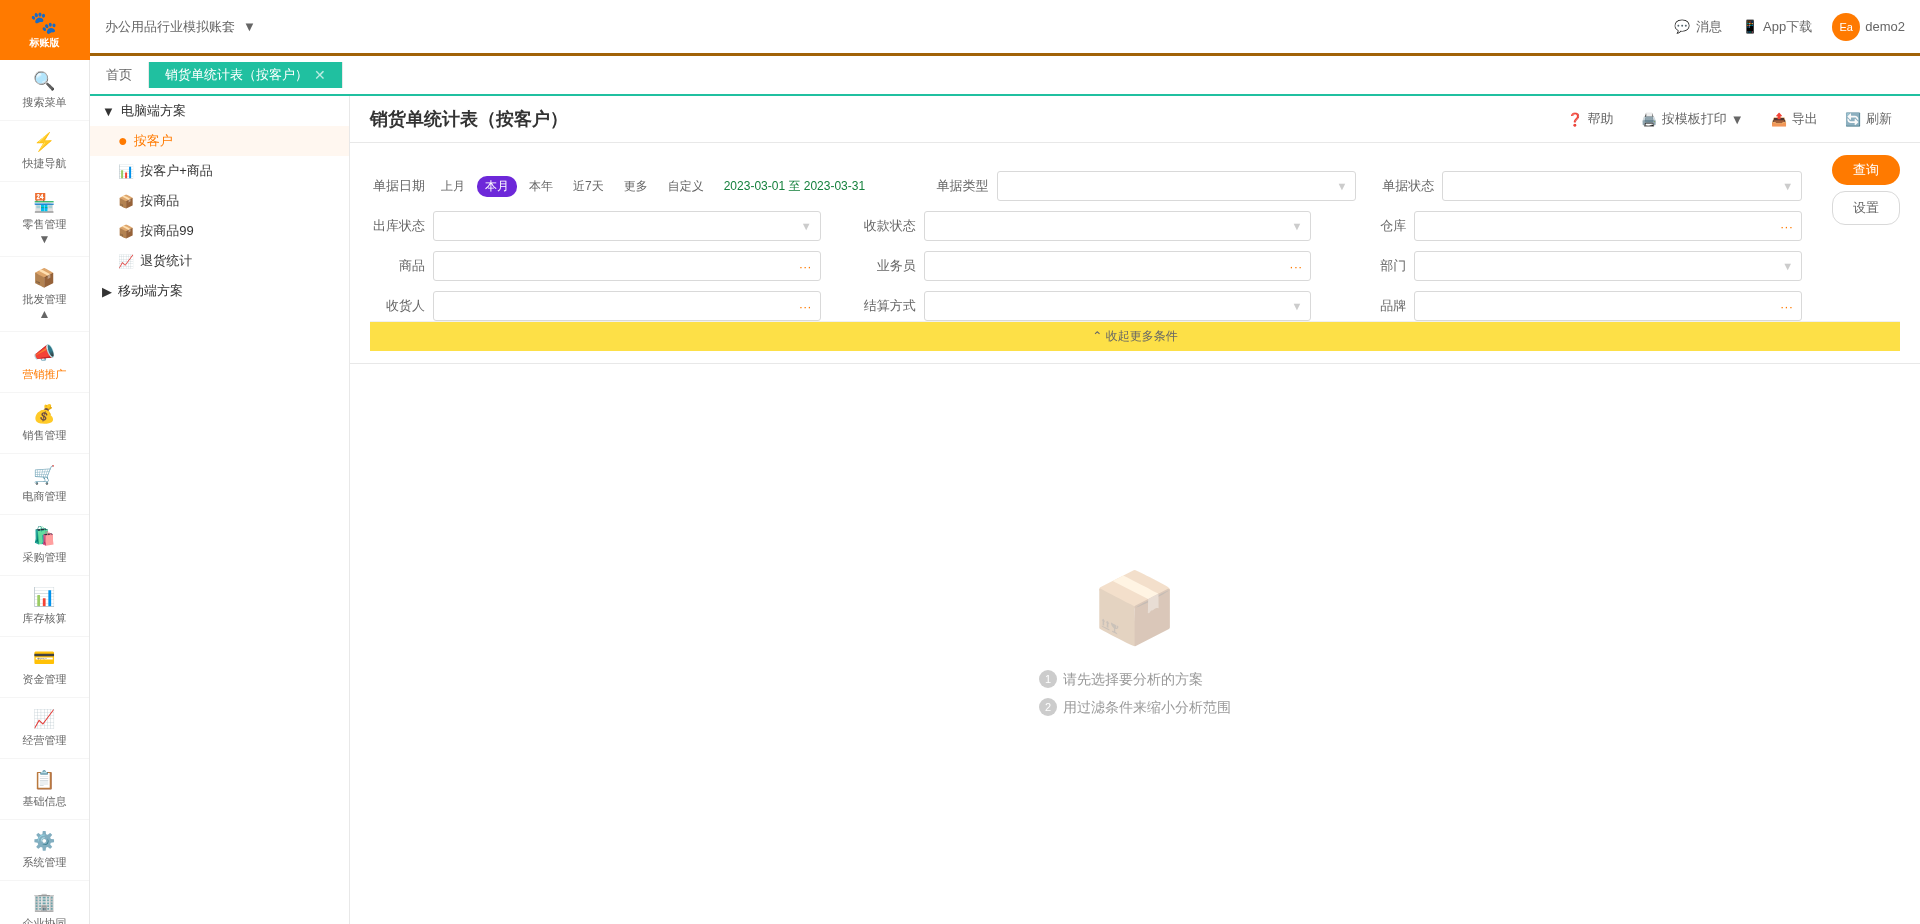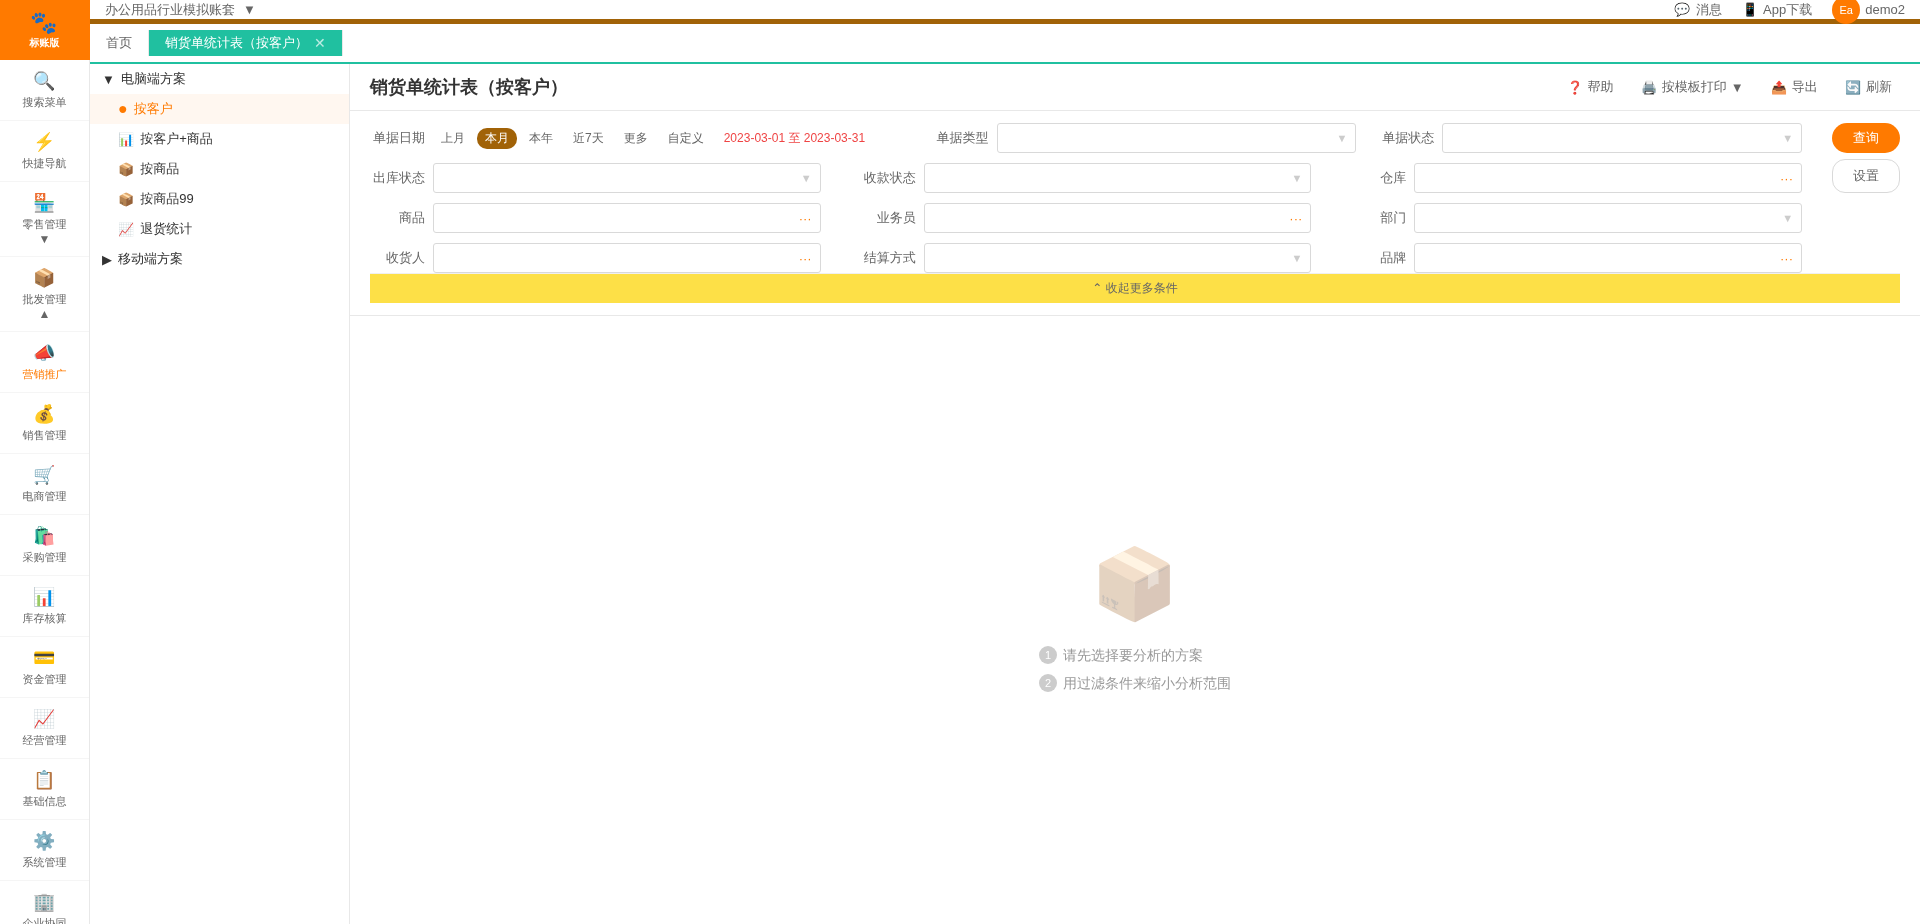--- a/index.html
+++ b/index.html
@@ -13,21 +13,21 @@
     .sidebar-nav { width: 100%; flex: 1; overflow-y: auto; }
     .sidebar-item { display: flex; flex-direction: column; align-items: center; padding: 10px 0; cursor: pointer; color: #666; font-size: 12px; border-bottom: 1px solid #f5f5f5; }
     .sidebar-item.active { color: #ff7a00; }
     .sidebar-item-icon { font-size: 18px; margin-bottom: 3px; }
     .sidebar-item-label { font-size: 11px; }
 
     
     .main { flex: 1; display: flex; flex-direction: column; min-width: 0; }
 
     
-    .top-header { height: 24px; background: #fff; display: flex; align-items: center; justify-content: space-between; padding: 0 15px; border-bottom: 5px solid #a16207; }
+    .top-header { height: 56px; background: #fff; display: flex; align-items: center; justify-content: space-between; padding: 0 15px; border-bottom: 3px solid #a16207; }
     .header-left { display: flex; align-items: center; gap: 8px; font-size: 13px; color: #666; }
     .header-right { display: flex; align-items: center; gap: 20px; font-size: 13px; color: #666; }
     .header-right-item { display: flex; align-items: center; gap: 5px; cursor: pointer; }
     .avatar { width: 28px; height: 28px; border-radius: 50%; background: #ff7a00; display: flex; align-items: center; justify-content: center; color: #fff; font-size: 11px; }
 
     
     .tabs-bar { height: 40px; background: #fff; display: flex; align-items: center; border-bottom: 2px solid #20c0a0; }
     .tab { height: 26px; padding: 0 16px; display: flex; align-items: center; gap: 6px; cursor: pointer; font-size: 13px; color: #666; border-right: 1px solid #e8e8e8; }
     .tab.active { background: #20c0a0; color: #fff; }
     .tab-close { font-size: 14px; line-height: 1; opacity: 0.7; }
@@ -58,22 +58,22 @@
     .filter-area { background: #fff; padding: 12px 20px; border-bottom: 1px solid #e8e8e8; }
     .filter-row { display: flex; align-items: center; margin-bottom: 10px; gap: 0; }
     .filter-row:last-child { margin-bottom: 0; }
     .filter-label { font-size: 13px; color: #666; white-space: nowrap; margin-right: 8px; min-width: 55px; text-align: right; }
     .filter-input { flex: 1; height: 30px; border: 1px solid #d9d9d9; border-radius: 3px; padding: 0 8px; font-size: 13px; outline: none; display: flex; align-items: center; justify-content: space-between; cursor: pointer; background: #fff; }
     .filter-input .dots { color: #ff7a00; }
 
     
     .date-quick-btns { display: flex; align-items: center; gap: 4px; margin-right: 8px; }
     .date-btn { padding: 2px 8px; border-radius: 3px; cursor: pointer; font-size: 12px; color: #666; }
-    .date-btn.active { background: #a16207; color: #fff; border-radius: 10px; }
-    .date-range { font-size: 12px; color: #ef4444; margin-left: 4px; }
+    .date-btn.active { background: #6d28d9; color: #fff; border-radius: 10px; }
+    .date-range { font-size: 12px; color: #15803d; margin-left: 4px; }
 
     
     .collapse-row { text-align: center; padding: 6px; background: #fde047; border-top: 1px solid #f0f0f0; cursor: pointer; color: #666; font-size: 12px; }
 
     
     .query-btns { display: flex; flex-direction: column; gap: 6px; margin-left: 20px; }
     .btn-query { background: #ff7a00; color: #fff; border: none; padding: 6px 20px; border-radius: 15px; cursor: pointer; font-size: 13px; white-space: nowrap; }
     .btn-settings { background: #fff; color: #666; border: 1px solid #d9d9d9; padding: 7px 20px; border-radius: 13px; cursor: pointer; font-size: 13px; white-space: nowrap; }
 
     
@@ -253,21 +253,21 @@
           <div class="page-action-btn">
             <span>🔄</span>
             <span>刷新</span>
           </div>
         </div>
       </div>
 
       <div class="filter-area">
 
         <div style="display:flex; align-items:flex-start; gap:10px;">
-          <div style="flex:1;">
+          <div style="flex:1;margin-top:16px;">
 
             <div class="filter-row">
               <span class="filter-label">单据日期</span>
               <div class="date-quick-btns">
                 <span class="date-btn">上月</span>
                 <span class="date-btn active">本月</span>
                 <span class="date-btn">本年</span>
                 <span class="date-btn">近7天</span>
                 <span class="date-btn">更多</span>
                 <span class="date-btn">自定义</span>

